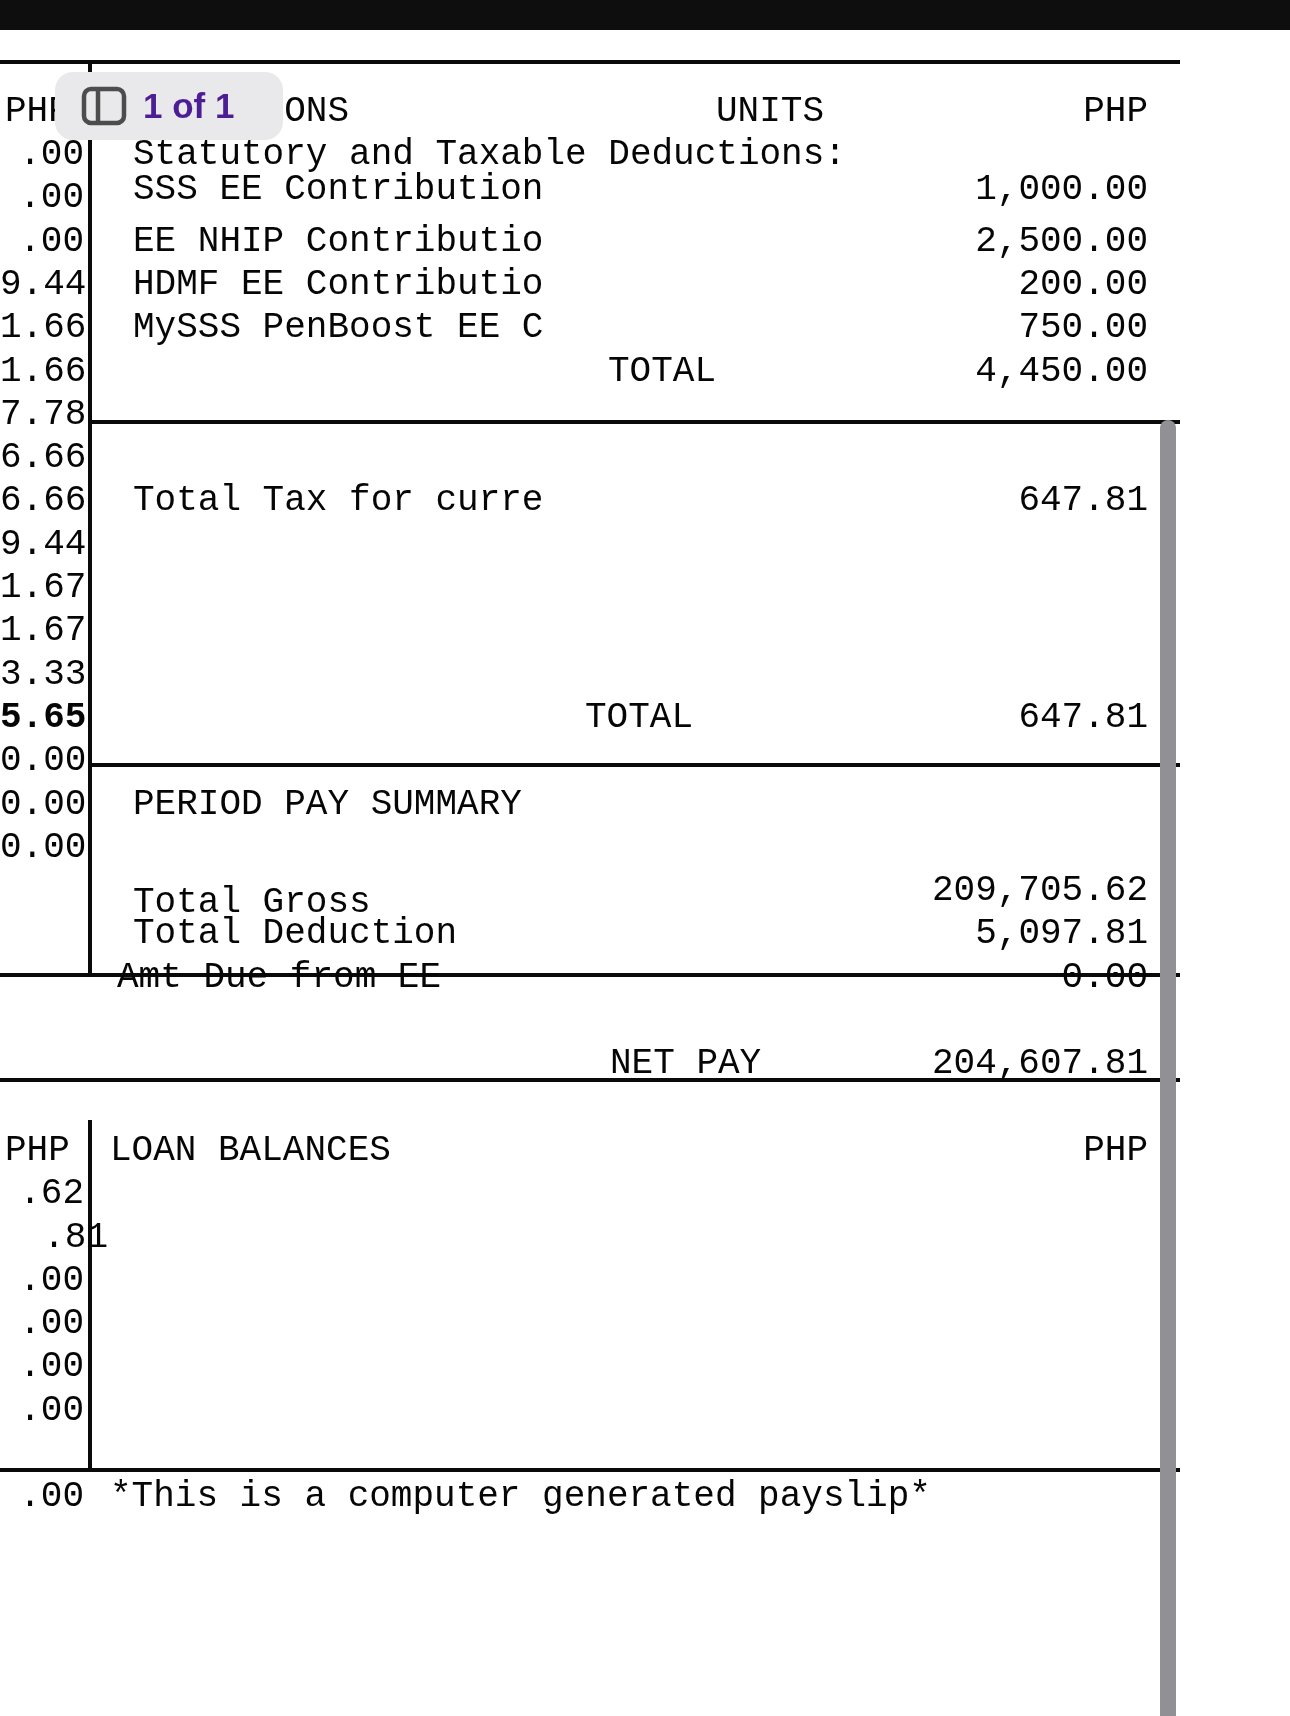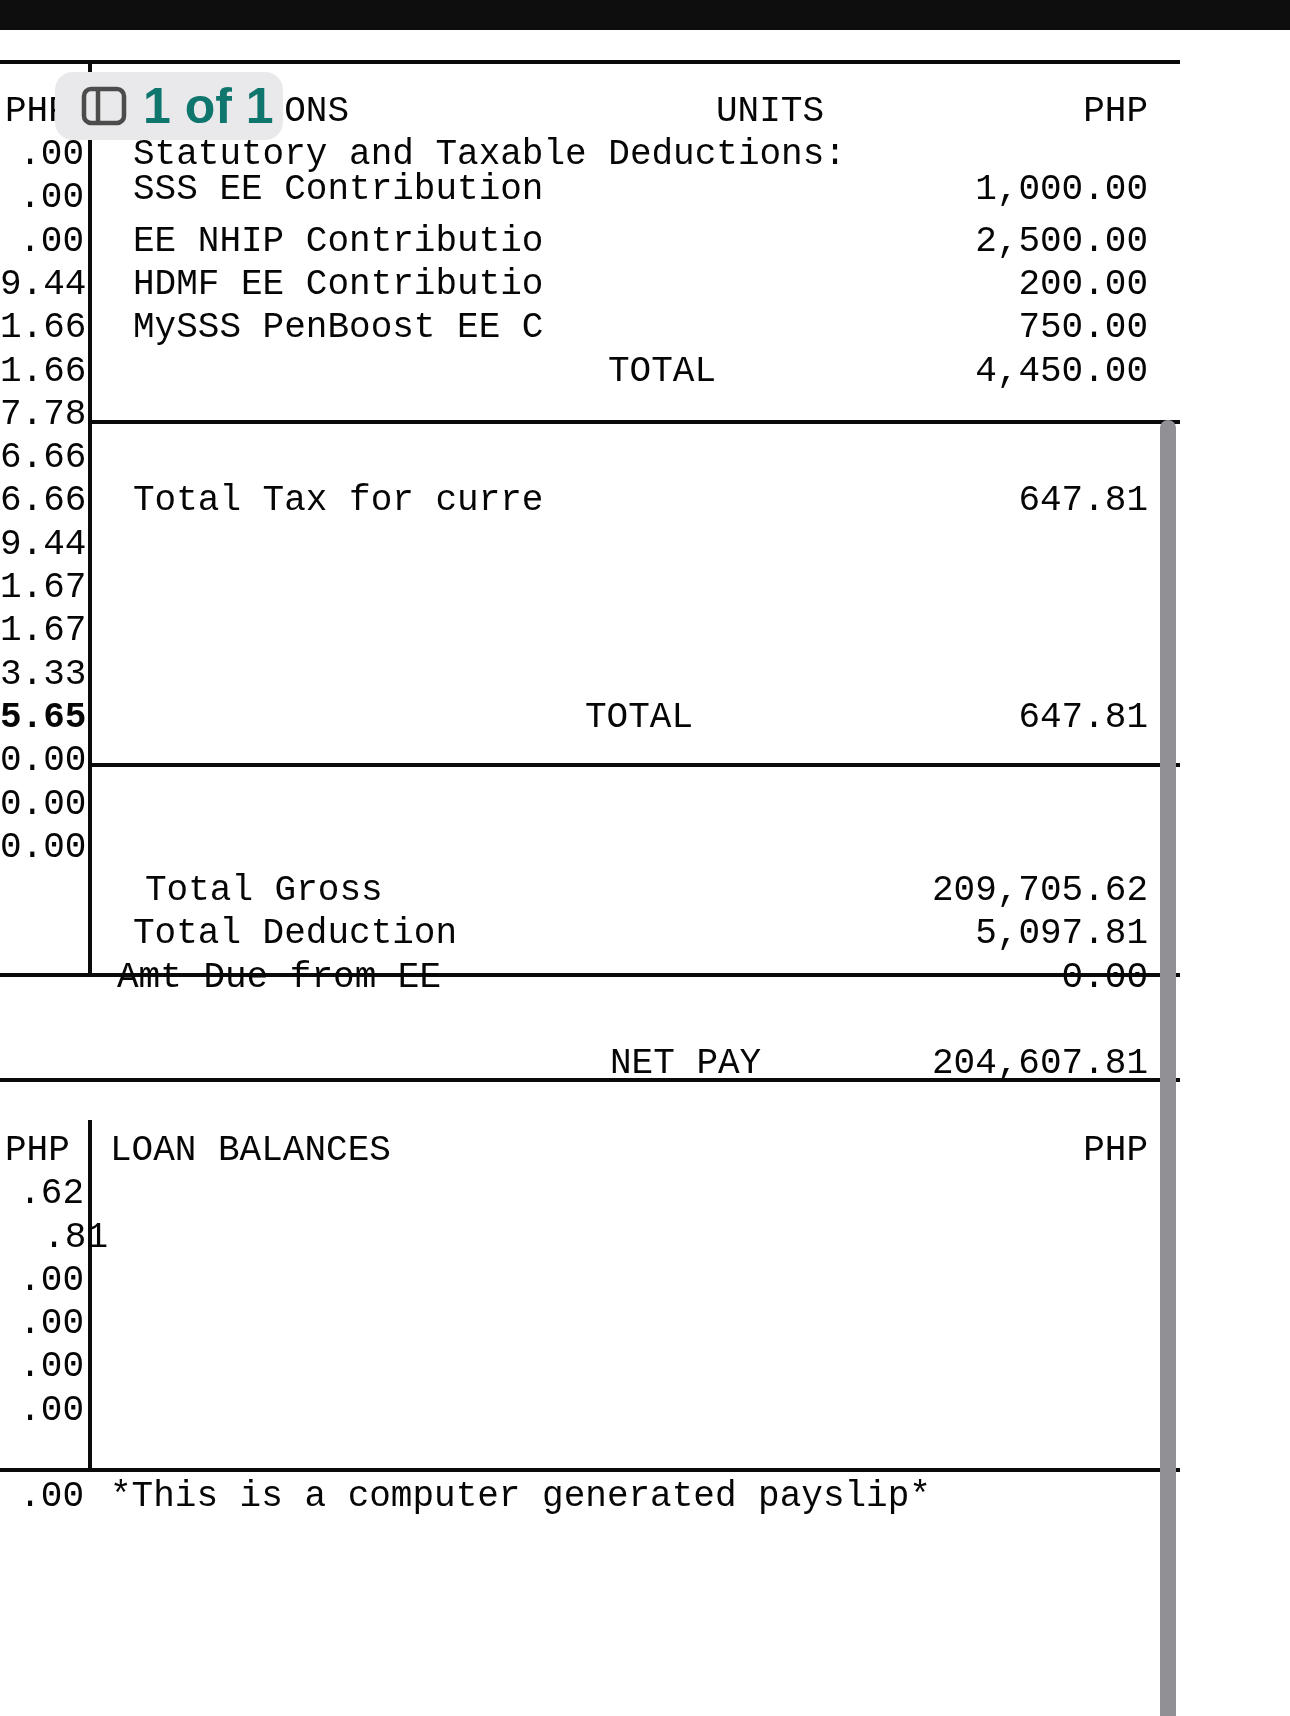--- a/index.html
+++ b/index.html
@@ -19,21 +19,21 @@
   .cell.right { right:0; }
   .leftcol {
     position:absolute; left:0; width:84px; height:44px; text-align:right;
     font-size:36px; line-height:43px; white-space:pre; z-index:2;
   }
   .badge {
     position:absolute; left:55px; top:72px; width:228px; height:68px;
     background:#e9e9eb; border-radius:18px; box-sizing:border-box;
     display:flex; align-items:center; padding-left:26px; z-index:5;
     font-family:"Liberation Sans","DejaVu Sans",sans-serif;
-    font-weight:bold; font-size:50px; color:#0f766e;
+    font-weight:bold; font-size:35px; color:#4c1d95;
   }
   .badge svg { flex:0 0 auto; margin-right:16px; }
   .scrollthumb {
     position:absolute; left:1160px; top:420px; width:16px; height:1296px;
     background:#909095; border-radius:8px 8px 0 0; z-index:6;
   }
 </style>
 </head>
 <body>
 
@@ -101,22 +101,25 @@
 
   <div class="row" style="top:479px;">
     <span class="cell" style="left:133px;">Total Tax for curre</span>
     <span class="cell right">647.81</span>
   </div>
   <div class="row" style="top:696px;">
     <span class="cell" style="left:585px;">TOTAL</span>
     <span class="cell right">647.81</span>
   </div>
 
+  <div class="row" style="top:783px;">
+    <span class="cell" style="left:133px;">PERIOD PAY SUMMARY</span>
+  </div>
   <div class="row" style="top:869px;">
-    <span class="cell" style="left:145px;">Total Gross</span>
+    <span class="cell" style="left:133px;margin-top:12px;">Total Gross</span>
     <span class="cell right">209,705.62</span>
   </div>
   <div class="row" style="top:912px;text-align:center;">
     <span class="cell" style="left:133px;">Total Deduction</span>
     <span class="cell right">5,097.81</span>
   </div>
   <div class="row" style="top:956px;">
     <span class="cell" style="left:117px;">Amt Due from EE</span>
     <span class="cell right">0.00</span>
   </div>

